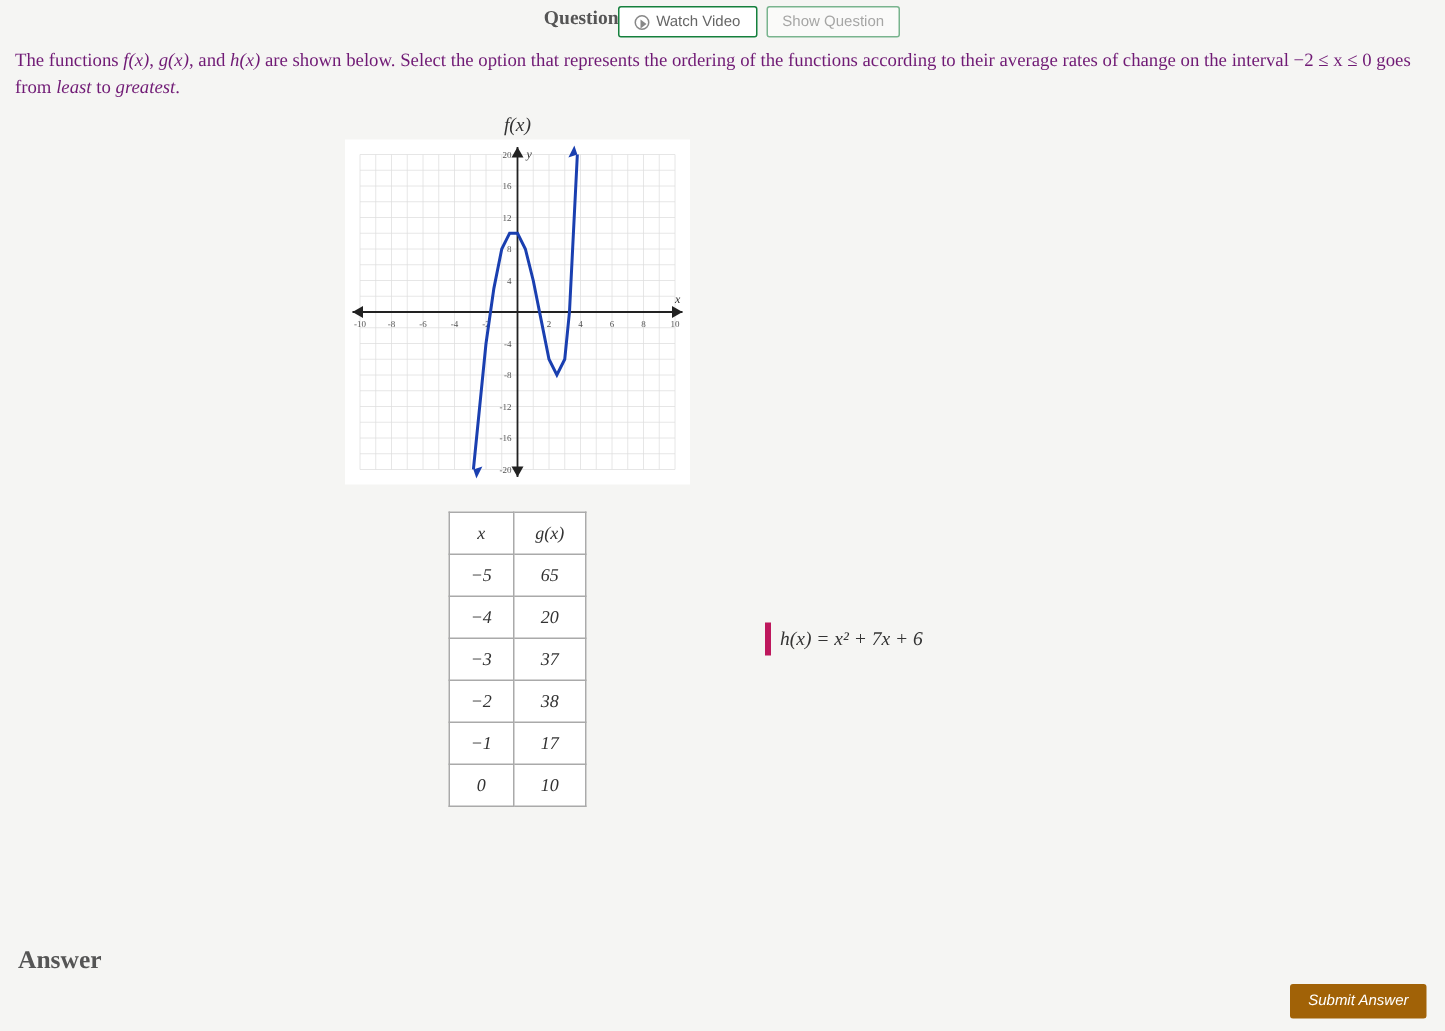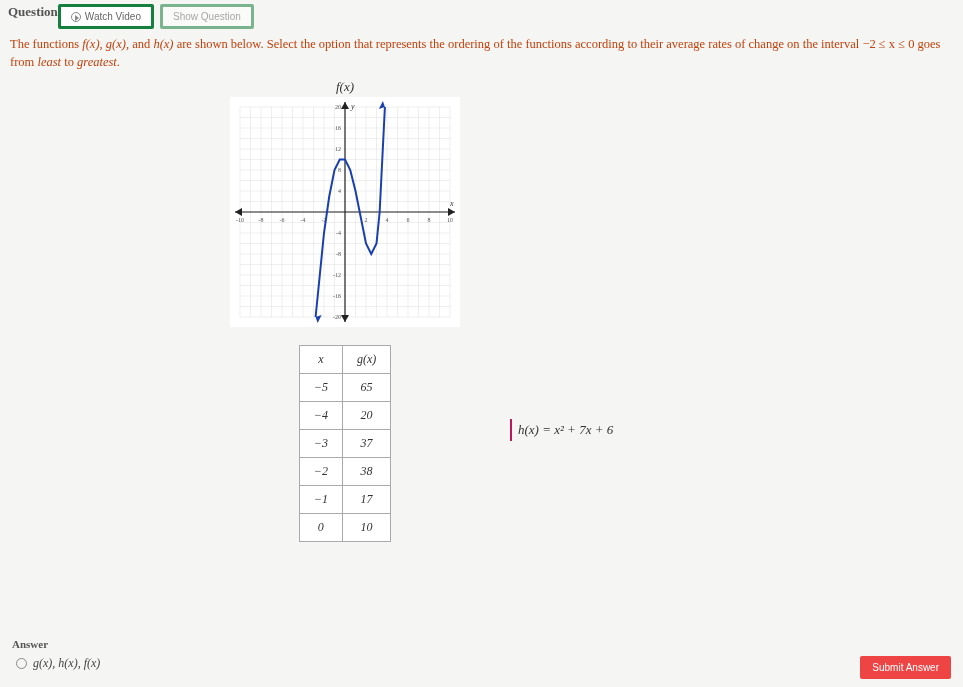--- a/index.html
+++ b/index.html
@@ -8,50 +8,50 @@
     background: #f5f5f3;
     color: #333;
     width: 963px;
     height: 687px;
     overflow: hidden;
     position: relative;
     font-size: 13px;
   }
   .top-bar {
     display: flex;
-    justify-content: flex-start;
+    justify-content: center;
     align-items: flex-start;
     padding: 4px 8px 0 8px;
   }
   .question-label {
     font-weight: bold;
     font-size: 13px;
     color: #555;
   }
   .top-buttons { display: flex; gap: 6px; }
   .top-btn {
-    border: 3px solid #15803d;
+    border: 1px solid #15803d;
     background: #fff;
     font-size: 10px;
     padding: 4px 10px;
     color: #666;
     border-radius: 2px;
     display: flex;
     align-items: center;
     gap: 4px;
     cursor: pointer;
   }
   .top-btn.faded { opacity: .55; }
   .circle-icon { display:inline-block; width:10px; height:10px; border:1px solid #888; border-radius:50%; position:relative; }
   .circle-icon::after { content:''; position:absolute; left:3px; top:2px; width:0; height:0; border-left:4px solid #888; border-top:3px solid transparent; border-bottom:3px solid transparent;}
   .prompt {
     padding: 6px 10px 8px 10px;
     font-size: 12.5px;
     line-height: 1.45;
-    color: #c2410c;
+    color: #701a75;
   }
   .prompt i { font-style: italic; }
   .content-row {
     display: flex;
     align-items: flex-start;
     padding-left: 230px;
     gap: 50px;
   }
   .chart-stack { display:flex; flex-direction:column; align-items:center; }
   .chart-title { font-style: italic; font-size: 13px; margin-bottom:2px; }
@@ -66,50 +66,51 @@
     border: 1px solid #aaa;
     padding: 6px 14px;
     text-align: center;
     font-style: italic;
   }
   .g-table th { font-weight: normal; }
   .h-block {
     margin-top: 340px;
     font-style: italic;
     font-size: 13px;
-    border-left: 2px solid #be185d;
+    border-left: 4px solid #be185d;
     padding-left: 6px;
     height: 22px;
     display:flex;
     align-items:center;
   }
   .answer-section {
     position: absolute;
     bottom: 8px;
     left: 0;
     right: 0;
     padding: 0 12px;
   }
-  .answer-label { font-weight: bold; font-size: 11px; color:#555; margin-bottom: 6px; }
+  .answer-label { font-weight: bold; font-size: 17px; color:#555; margin-bottom: 6px; }
   .answer-row { display:flex; align-items:flex-start; }
   .answer-col { display:flex; flex-direction:column; gap:6px; font-size:12px; font-style:italic; }
   .answer-col.left { width: 380px; padding-left: 4px; }
   .answer-col.right { width: 380px; }
   .opt { display:flex; align-items:center; gap:6px; color:#444; cursor:pointer;}
   .radio { width:11px; height:11px; border:1px solid #888; border-radius:50%; flex-shrink:0; }
   .submit-btn {
     margin-left: auto;
-    background: #ef4444;
+    background: #a16207;
     color: #fff;
     font-size: 10px;
     padding: 6px 12px;
     border: none;
     border-radius: 2px;
     cursor:pointer;
     align-self:flex-start;
+    font-style:italic;
   }
 </style>
 </head>
 <body>
 
 <div class="top-bar">
   <div class="question-label">Question</div>
   <div class="top-buttons">
     <button class="top-btn">
       <span class="circle-icon"></span>
@@ -240,22 +241,18 @@
     </table>
   </div>
 
   <div class="h-block">h(x) = x² + 7x + 6</div>
 </div>
 
 <div class="answer-section">
   <div class="answer-label">Answer</div>
   <div class="answer-row">
     <div class="answer-col left">
-        <div class="opt">
-          <span class="radio"></span>
-          <span>g(x), h(x), f(x)</span>
-        </div>
       </div>
     <div class="answer-col right">
       </div>
     <button class="submit-btn">Submit Answer</button>
   </div>
 </div>
 
 </body></html>

